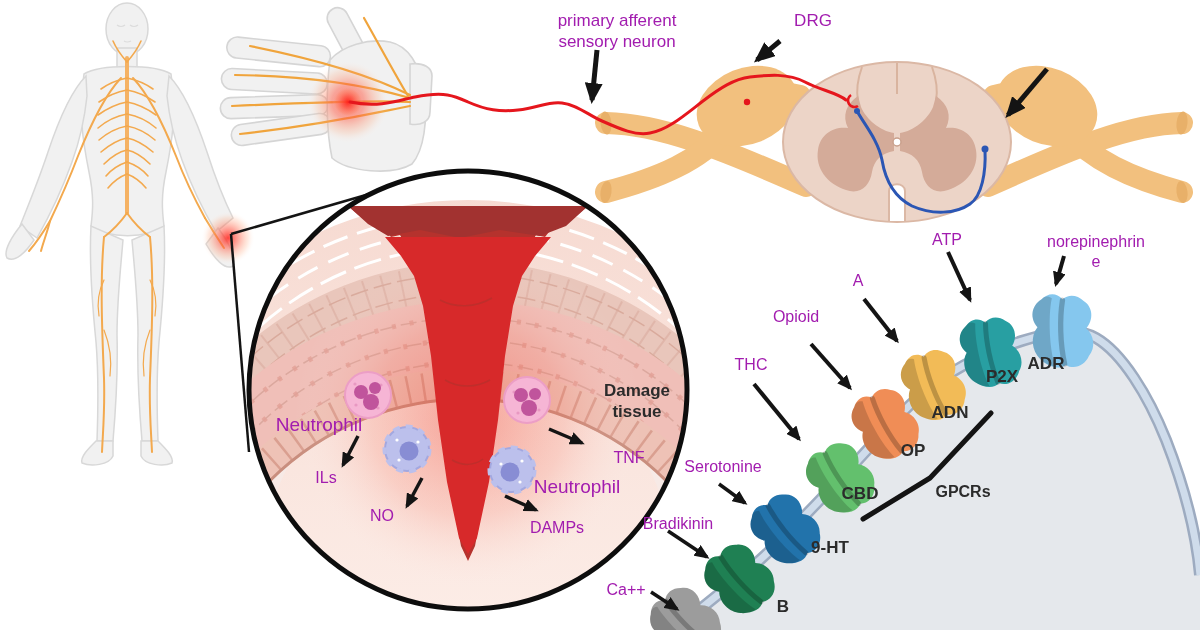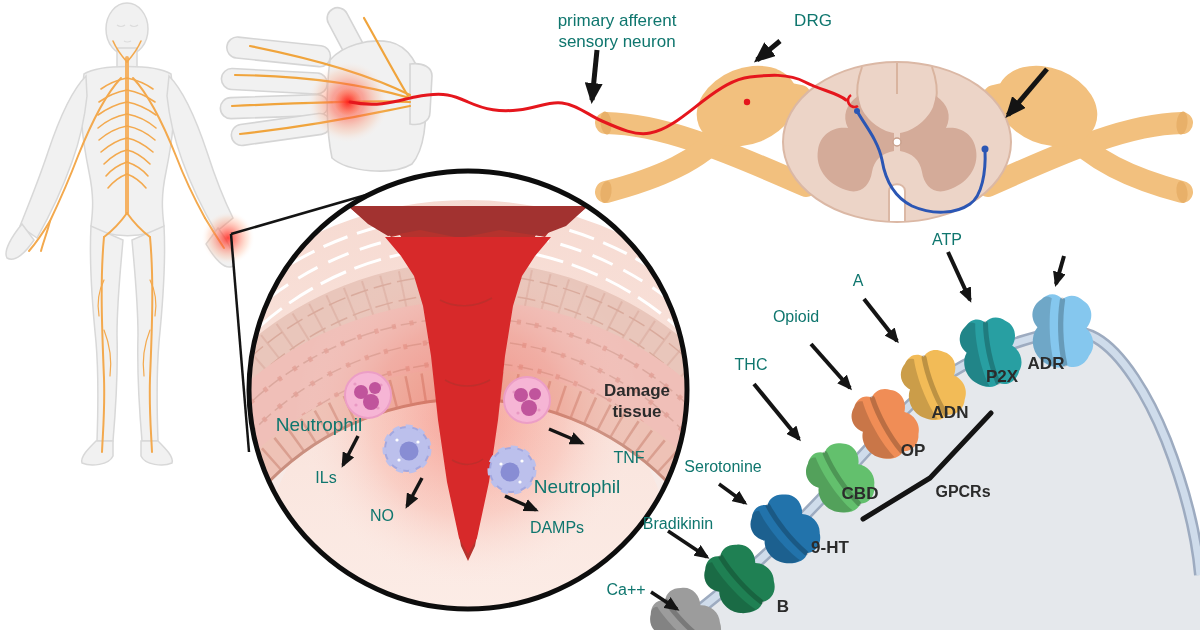--- a/index.html
+++ b/index.html
@@ -1,20 +1,20 @@
 <!DOCTYPE html>
 <html><head>
 <meta charset="utf-8">
 <style>
   html,body{margin:0;padding:0;background:#fff;}
   #stage{position:relative;width:1200px;height:630px;background:#fff;overflow:hidden;
          font-family:"Liberation Sans",sans-serif;}
   #art{position:absolute;left:0;top:0;}
   .lbl{position:absolute;transform:translate(-50%,-50%);
-       font:16px/1.22 "Liberation Sans",sans-serif;color:#0f766e;
+       font:16px/1.22 "Liberation Sans",sans-serif;color:#a21caf;
        text-align:center;white-space:pre-line;pointer-events:none;}
   .b{font-weight:bold;color:#2b2b2b;}
   .s17{font-size:17px}.s15{font-size:19px}.s18{font-size:16px}
 </style>
 </head>
 <body>
 
 <div id="stage">
 <svg id="art" width="1200" height="630" viewBox="0 0 1200 630">
   <defs>
@@ -319,20 +319,22 @@
     <line x1="549" y1="429" x2="582" y2="443" stroke-width="3.5" marker-end="url(#arwS)"></line>
     <line x1="505" y1="496" x2="536" y2="510" stroke-width="3.5" marker-end="url(#arwS)"></line>
   </g>
 </svg>
 
 <div class="lbl s17" style="left:617px;top:32px">primary afferent
 sensory neuron</div>
 <div class="lbl s17" style="left:813px;top:21px">DRG</div>
 
 <div class="lbl" style="left:947px;top:240px">ATP</div>
+<div class="lbl" style="left:1096px;top:252px">norepinephrin
+e</div>
 <div class="lbl" style="left:858px;top:281px">A</div>
 <div class="lbl" style="left:796px;top:317px">Opioid</div>
 <div class="lbl" style="left:751px;top:365px">THC</div>
 <div class="lbl" style="left:723px;top:467px">Serotonine</div>
 <div class="lbl" style="left:678px;top:524px">Bradikinin</div>
 <div class="lbl" style="left:626px;top:590px">Ca++</div>
 
 <div class="lbl b s17" style="left:1046px;top:364px">ADR</div>
 <div class="lbl b s17" style="left:1002px;top:377px">P2X</div>
 <div class="lbl b s17" style="left:950px;top:413px">ADN</div>

